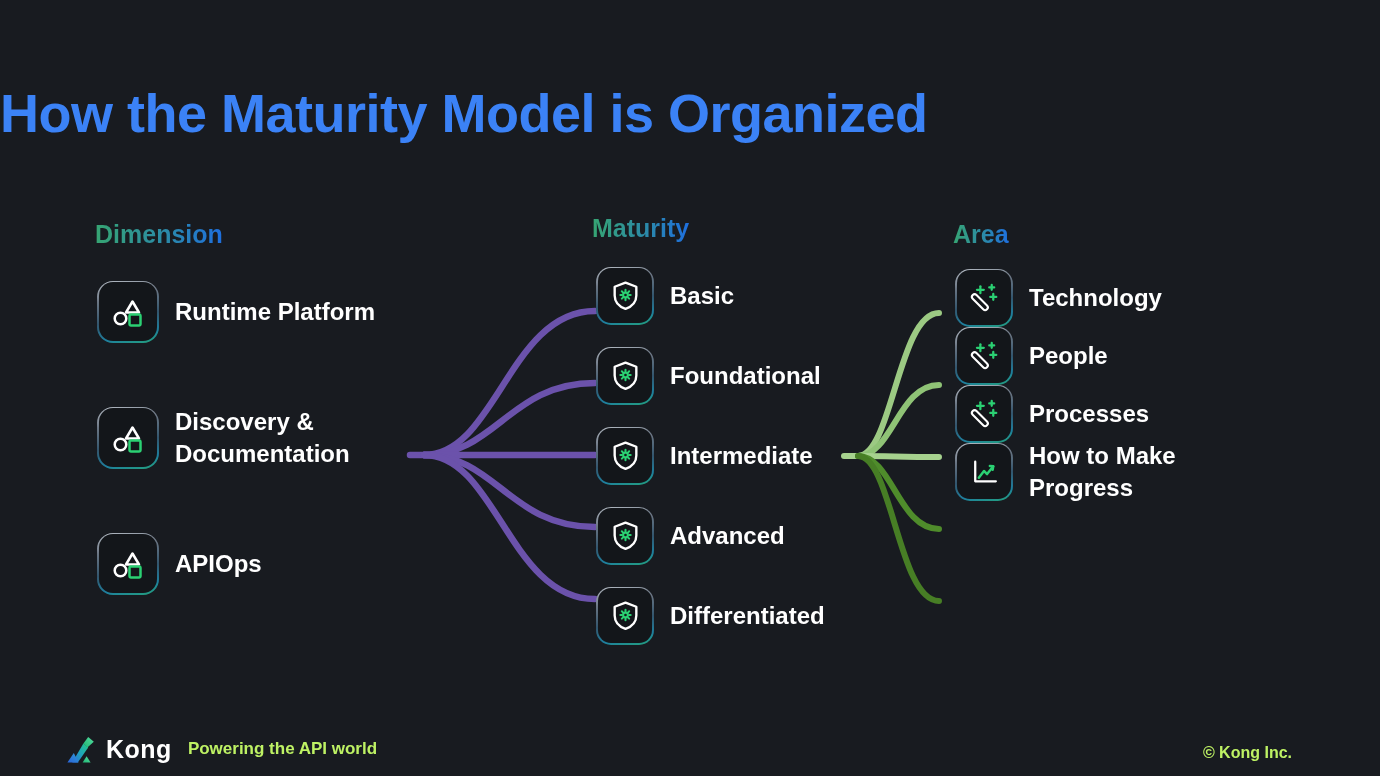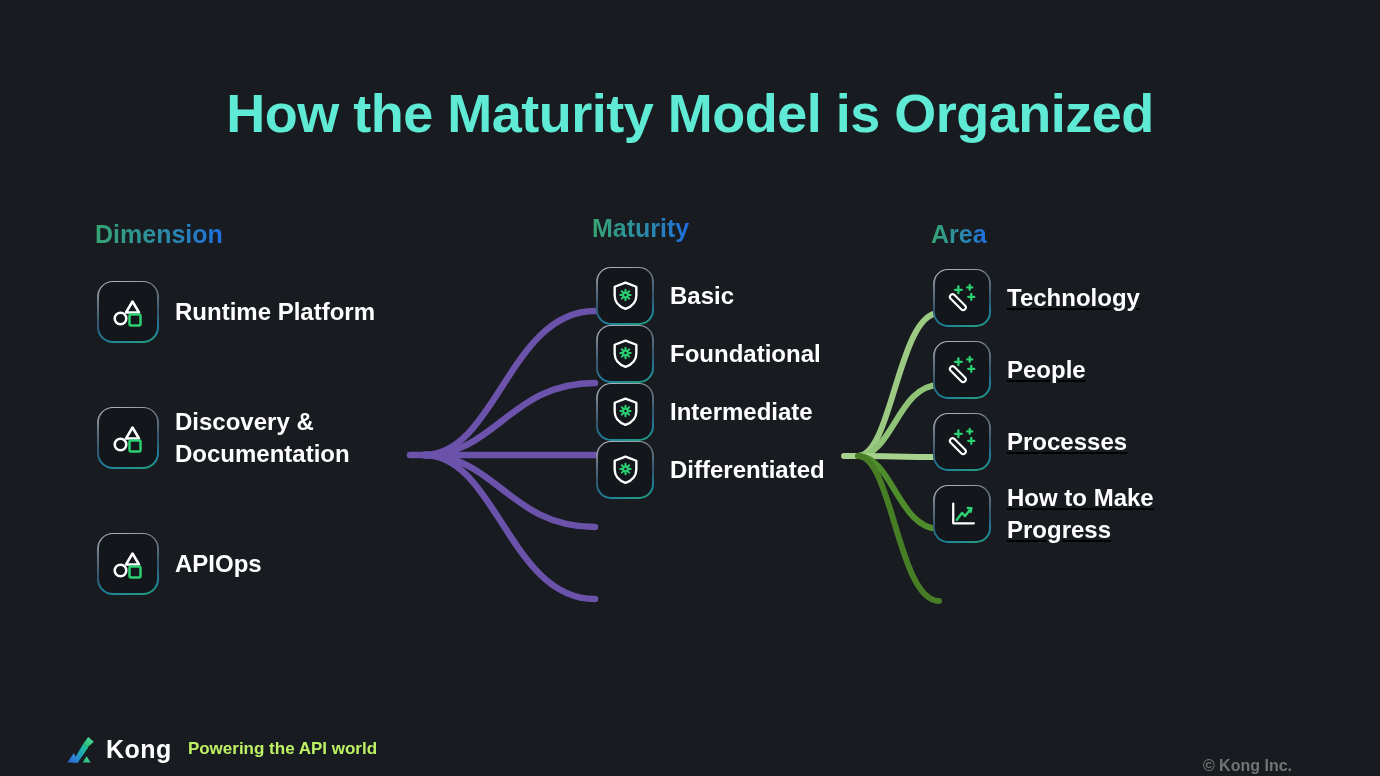--- a/index.html
+++ b/index.html
@@ -3,37 +3,37 @@
 <meta charset="utf-8">
 <style>
   html,body{margin:0;padding:0;background:#0e1013;}
   .page{
     position:relative;width:1380px;height:776px;overflow:hidden;
     background:#181b20;
     font-family:"Liberation Sans","DejaVu Sans",sans-serif;
   }
   .title{
     position:absolute;top:82px;left:0;width:100%;margin:0;
-    text-align:center;color:#5eead4;font-size:54px;font-weight:700;
+    color:#3b82f6;font-size:54px;font-weight:700;
     letter-spacing:-0.5px;
   }
   .col{position:absolute;}
   .col-header{
     margin:0;font-size:25px;font-weight:700;line-height:1.15;
     background:linear-gradient(90deg,#36a572 0%,#2b8aa8 55%,#1e6fdf 100%);
     -webkit-background-clip:text;background-clip:text;color:transparent;
     width:max-content;
   }
   .items{display:flex;flex-direction:column;}
   .col-dimension{left:95px;top:220px;}
   .col-dimension .items{margin-top:32px;margin-left:2px;gap:64px;}
   .col-maturity{left:592px;top:214px;text-align:right;}
-  .col-maturity .items{margin-top:24px;margin-left:4px;gap:0;}
-  .col-area{left:931px;top:220px;}
-  .col-area .items{margin-top:20px;margin-left:2px;gap:14px;text-decoration:underline;}
+  .col-maturity .items{margin-top:24px;margin-left:4px;gap:22px;}
+  .col-area{left:953px;top:220px;}
+  .col-area .items{margin-top:20px;margin-left:2px;}
 
   .row{display:flex;align-items:center;gap:16px;}
   .col-dimension .row{height:62px;}
   .col-maturity .row,.col-area .row{height:58px;}
 
   .tile{
     position:relative;flex:0 0 auto;border-radius:16px;
     background:linear-gradient(168deg,#b9c0c8 0%,#6b7684 28%,#33566e 58%,#1e7f9e 82%,#24a47a 100%);
   }
   .col-dimension .tile{width:62px;height:62px;}
@@ -46,21 +46,21 @@
 
   .label{
     color:#ffffff;font-size:24px;font-weight:700;line-height:1.33;
     white-space:pre-line;
   }
   .connectors{position:absolute;left:0;top:0;pointer-events:none;}
 
   .footer{position:absolute;left:64px;top:733px;display:flex;align-items:center;}
   .brand{color:#ffffff;font-size:25px;font-weight:700;margin-left:8px;letter-spacing:0.5px;}
   .tagline{color:#bef264;font-size:17px;font-weight:700;margin-left:16px;}
-  .copyright{position:absolute;right:88px;top:744px;color:#737373;font-size:16px;font-weight:700;margin-top:13px;}
+  .copyright{position:absolute;right:88px;top:744px;color:#bef264;font-size:16px;font-weight:700;}
 </style>
 </head>
 <body>
 
 <div class="page">
 
   <h1 class="title">How the Maturity Model is Organized</h1>
 
   <svg id="connectors" class="connectors" width="1380" height="776" viewBox="0 0 1380 776">
       <path d="M 410 455 L 428 455" stroke="#6b52ab" stroke-width="6.5" stroke-linecap="round" fill="none"></path>
@@ -178,20 +178,41 @@
                   <path d="M16 19.1 L16 20.5"></path>
       <path d="M18.55 12.95 L19.55 11.95"></path>
                   <path d="M13.45 12.95 L12.45 11.95"></path>
       <path d="M18.55 18.05 L19.55 19.05"></path>
                   <path d="M13.45 18.05 L12.45 19.05"></path>
     </g>
   </svg>
             </span>
           </span>
           <span class="label">Intermediate</span>
+        </div>
+        <div class="row">
+          <span class="tile">
+            <span class="tile-inner">
+              <svg width="33" height="33" viewBox="0 0 32 32" fill="none">
+    <path d="M16 3.5 L26.5 7.5 V16 C26.5 22.5 22.3 26.7 16 29 C9.7 26.7 5.5 22.5 5.5 16 V7.5 Z" stroke="#ffffff" stroke-width="2.3" stroke-linejoin="round"></path>
+    <circle cx="16" cy="15.5" r="2.3" stroke="#2bd173" stroke-width="2"></circle>
+    <g stroke="#2bd173" stroke-width="2" stroke-linecap="round">
+      <path d="M19.6 15.5 L21 15.5"></path>
+                  <path d="M12.4 15.5 L11 15.5"></path>
+      <path d="M16 11.9 L16 10.5"></path>
+                  <path d="M16 19.1 L16 20.5"></path>
+      <path d="M18.55 12.95 L19.55 11.95"></path>
+                  <path d="M13.45 12.95 L12.45 11.95"></path>
+      <path d="M18.55 18.05 L19.55 19.05"></path>
+                  <path d="M13.45 18.05 L12.45 19.05"></path>
+    </g>
+  </svg>
+            </span>
+          </span>
+          <span class="label">Advanced</span>
         </div>
         <div class="row">
           <span class="tile">
             <span class="tile-inner">
               <svg width="33" height="33" viewBox="0 0 32 32" fill="none">
     <path d="M16 3.5 L26.5 7.5 V16 C26.5 22.5 22.3 26.7 16 29 C9.7 26.7 5.5 22.5 5.5 16 V7.5 Z" stroke="#ffffff" stroke-width="2.3" stroke-linejoin="round"></path>
     <circle cx="16" cy="15.5" r="2.3" stroke="#2bd173" stroke-width="2"></circle>
     <g stroke="#2bd173" stroke-width="2" stroke-linecap="round">
       <path d="M19.6 15.5 L21 15.5"></path>
                   <path d="M12.4 15.5 L11 15.5"></path>

